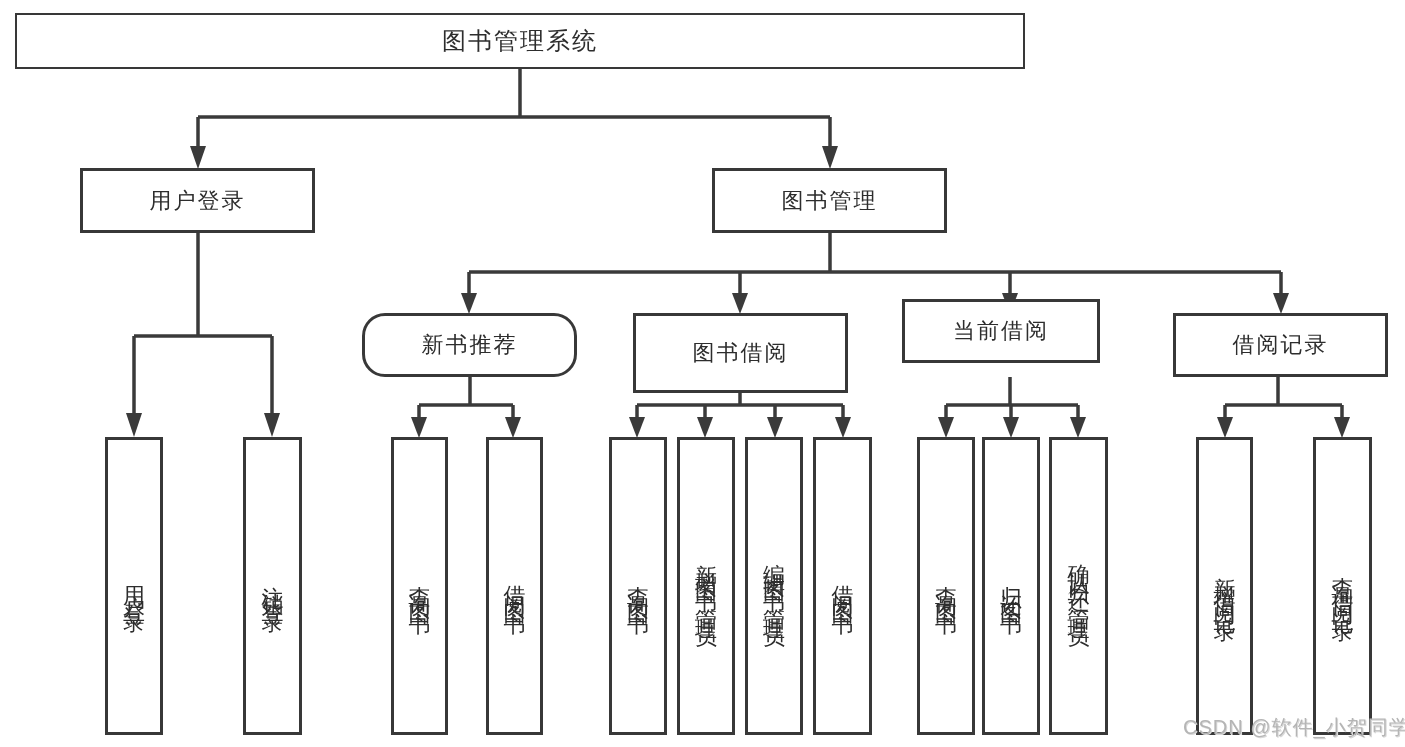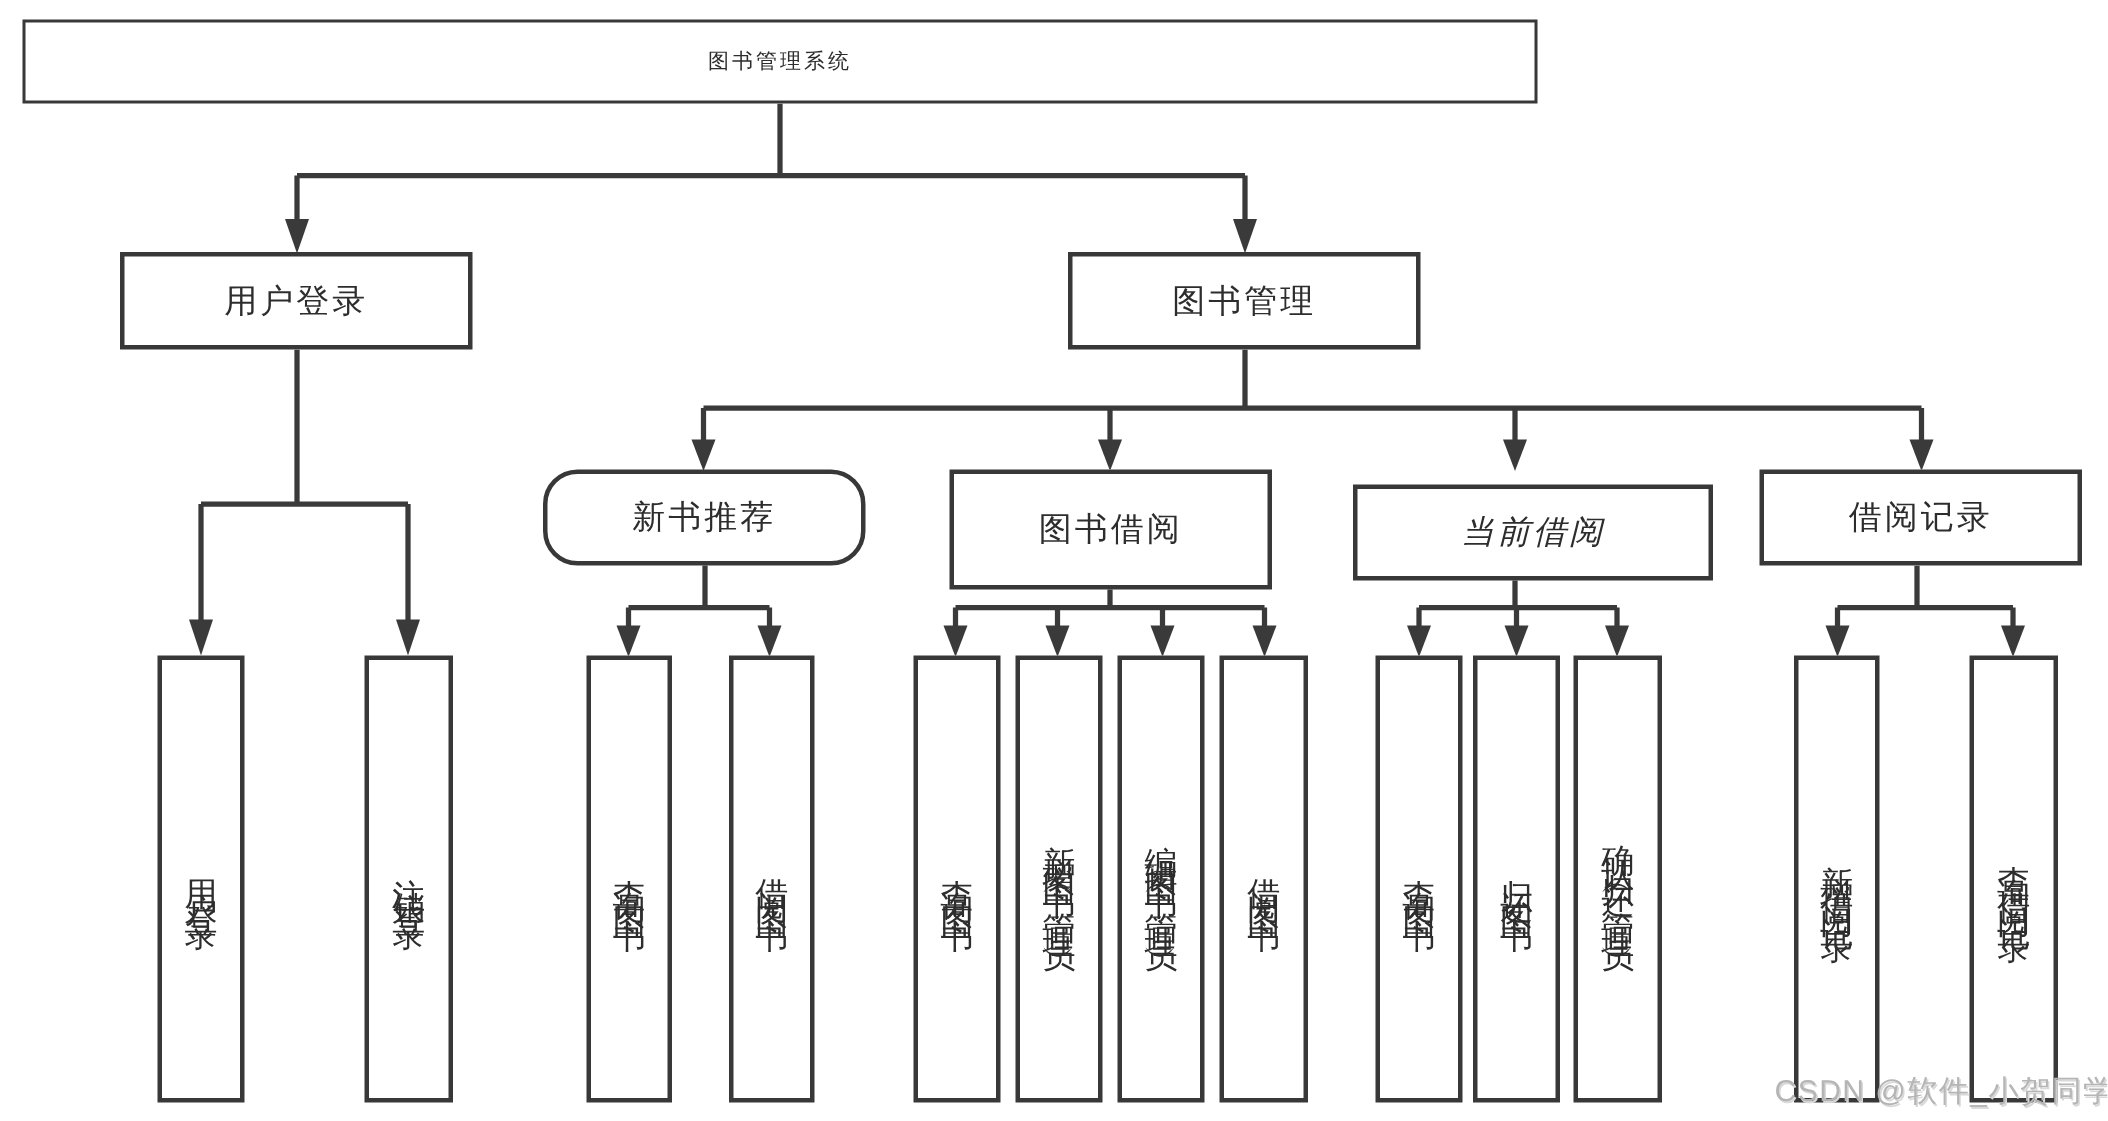--- a/index.html
+++ b/index.html
@@ -33,21 +33,21 @@
   }
 
   .hbox {
     font-size: 22px;
     letter-spacing: 2px;
     white-space: nowrap;
   }
 
   .root-box {
     border-width: 2.5px;
-    font-size: 14px;
+    font-size: 24px;
   }
 
   .vbox {
     writing-mode: vertical-rl;
     text-orientation: mixed;
     font-size: 22px;
     letter-spacing: 9px;
     line-height: 1;
   }
 
@@ -140,21 +140,21 @@
     </g>
   </svg>
 
   <div class="box hbox root-box" style="left:15px; top:13px; width:1010px; height:56px;">图书管理系统</div>
 
   <div class="box hbox" style="left:80px; top:168px; width:235px; height:65px;">用户登录</div>
   <div class="box hbox" style="left:712px; top:168px; width:235px; height:65px;">图书管理</div>
 
   <div class="box hbox" style="left:362px; top:313px; width:215px; height:64px;border-radius:23px;">新书推荐</div>
   <div class="box hbox" style="left:633px; top:313px; width:215px; height:80px;">图书借阅</div>
-  <div class="box hbox" style="left:902px; top:323px; width:240px; height:64px;font-style:italic;">当前借阅</div>
+  <div class="box hbox" style="left:902px; top:299px; width:198px; height:64px;">当前借阅</div>
   <div class="box hbox" style="left:1173px; top:313px; width:215px; height:64px;">借阅记录</div>
 
   <div class="box vbox" style="left:105px; top:437px; width:58px; height:298px;">用户登录</div>
   <div class="box vbox" style="left:243px; top:437px; width:59px; height:298px;">注销登录</div>
 
   <div class="box vbox" style="left:391px; top:437px; width:57px; height:298px;">查询图书</div>
   <div class="box vbox" style="left:486px; top:437px; width:57px; height:298px;">借阅图书</div>
 
   <div class="box vbox" style="left:609px; top:437px; width:58px; height:298px;">查询图书</div>
   <div class="box vbox" style="left:677px; top:437px; width:58px; height:298px;">新增图书（管理员）</div>

